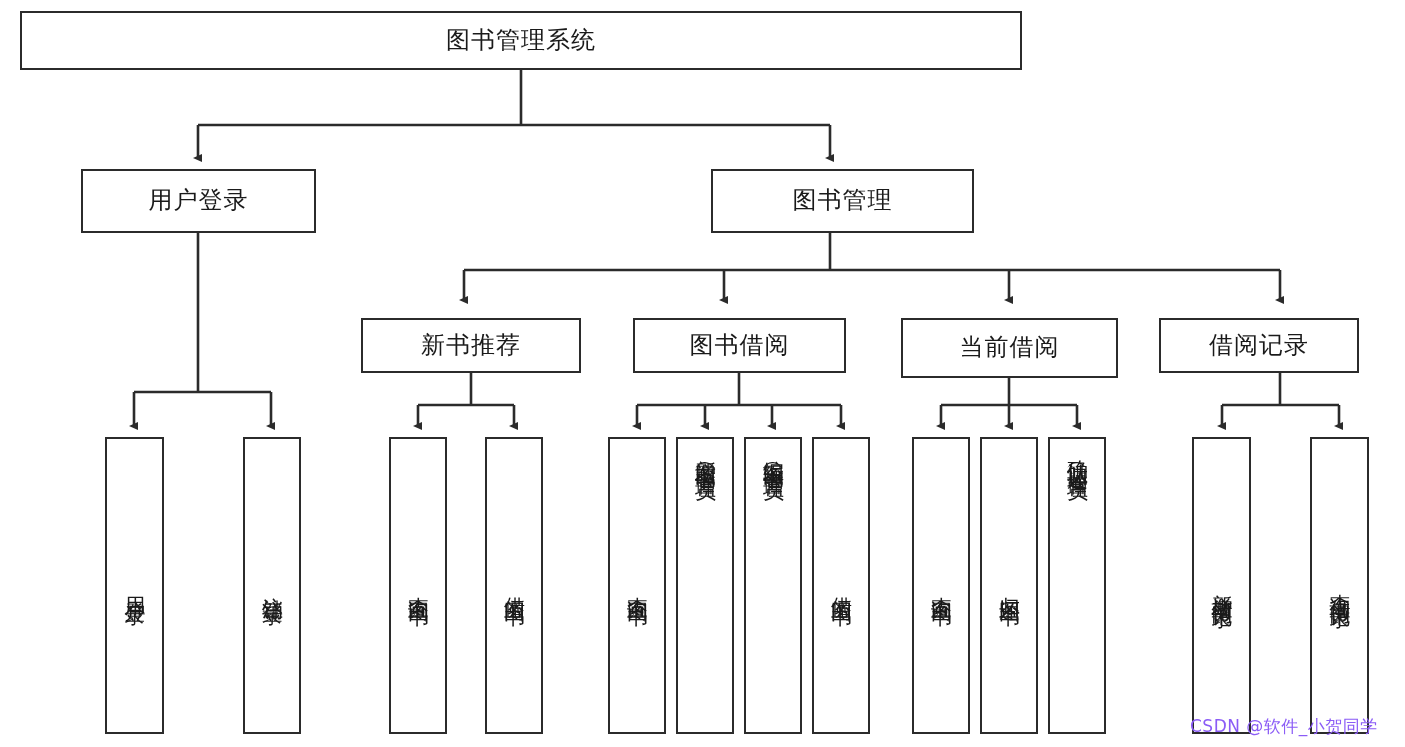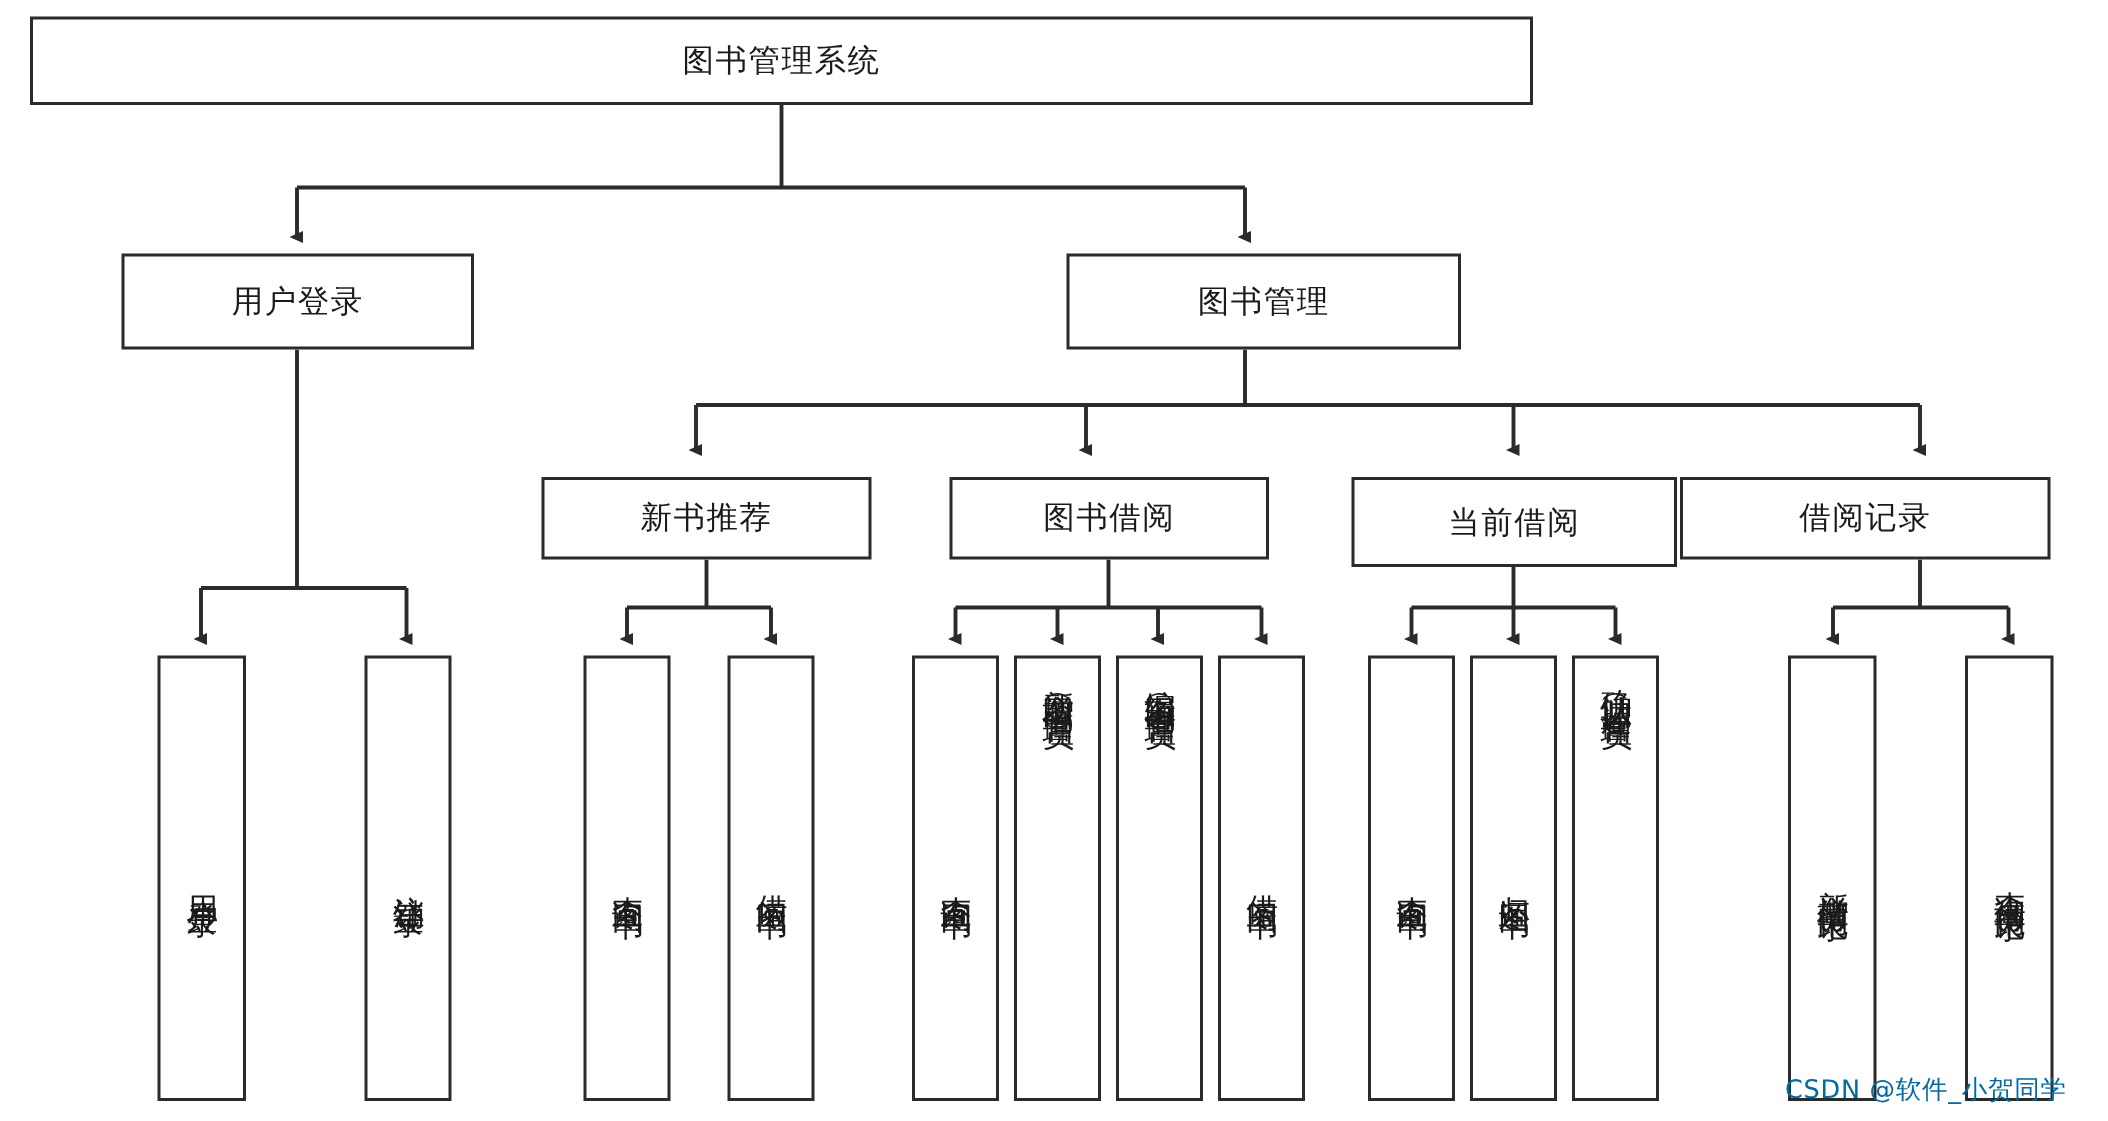--- a/index.html
+++ b/index.html
@@ -29,21 +29,21 @@
     position: absolute;
     box-sizing: border-box;
     border: 2.5px solid #2b2b2b;
     background: #ffffff;
     display: flex;
     align-items: center;
     justify-content: center;
     color: #1a1a1a;
   }
   .node .label {
-    font-size: 21px;
+    font-size: 24px;
     line-height: 1.15;
     letter-spacing: 1px;
     white-space: nowrap;
   }
   
   .node.vertical {
     align-items: flex-start;
     justify-content: center;
   }
   .node.vertical .label {
@@ -58,21 +58,21 @@
   
   .node.vertical.mid {
     align-items: center;
   }
   .node.vertical.mid .label {
     padding-top: 0;
   }
   .watermark {
     position: absolute;
     font-size: 17px;
-    color: #0369a1;
+    color: #8b5cf6;
     white-space: nowrap;
     letter-spacing: 0.5px;
   }
 </style>
 </head>
 <body>
 
 <div id="canvas">
 
   <svg class="connectors" viewBox="0 0 1405 747" xmlns="http://www.w3.org/2000/svg">
@@ -142,21 +142,21 @@
   </div>
 
   <div class="node" style="left:633px; top:318px; width:213px; height:55px;">
     <span class="label">图书借阅</span>
   </div>
 
   <div class="node" style="left:901px; top:318px; width:217px; height:60px;">
     <span class="label">当前借阅</span>
   </div>
 
-  <div class="node" style="left:1120px; top:318px; width:247px; height:55px;">
+  <div class="node" style="left:1159px; top:318px; width:200px; height:55px;">
     <span class="label">借阅记录</span>
   </div>
 
   <div class="node vertical mid" style="left:105px; top:437px; width:59px; height:297px;">
     <span class="label">用户登录</span>
   </div>
 
   <div class="node vertical mid" style="left:243px; top:437px; width:58px; height:297px;">
     <span class="label">注销登录</span>
   </div>

